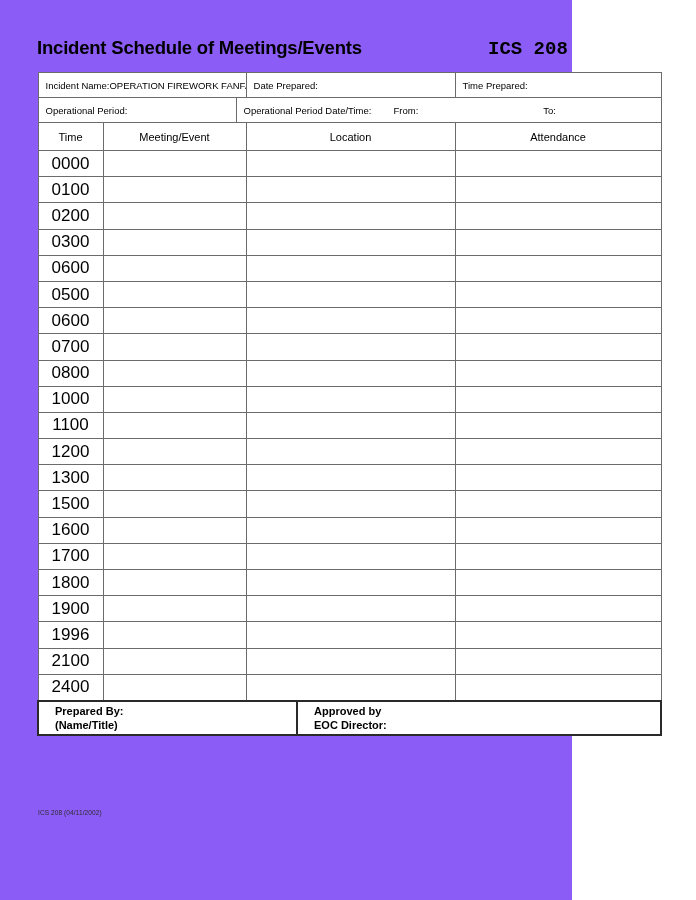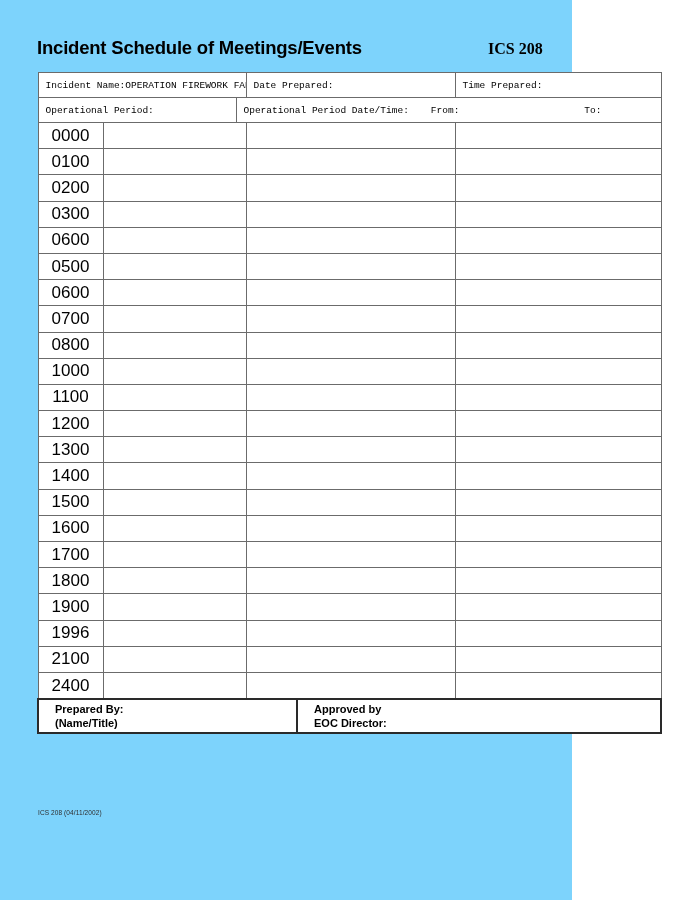--- a/index.html
+++ b/index.html
@@ -15,21 +15,21 @@
     position: relative;
     overflow: hidden;
   }
 
   .page {
     position: absolute;
     left: 0;
     top: 0;
     width: 572px;
     height: 900px;
-    background: #7dd3fc;
+    background: #8b5cf6;
   }
 
   
   .title-row {
     position: absolute;
     left: 37px;
     top: 36px;
     width: 623px;
     height: 28px;
   }
@@ -40,22 +40,22 @@
     font-size: 18.5px;
     font-weight: bold;
     letter-spacing: -0.2px;
     white-space: nowrap;
     line-height: 24px;
   }
   .form-number {
     position: absolute;
     left: 451px;
     top: 3px;
-    font-family: Liberation Serif, serif;
-    font-size: 16px;
+    font-family: Liberation Mono, monospace;
+    font-size: 19px;
     font-weight: bold;
     white-space: nowrap;
     line-height: 20px;
   }
 
   
   .form-table {
     position: absolute;
     left: 37px;
     top: 72px;
@@ -93,21 +93,20 @@
     font-size: 9.5px;
     font-weight: normal;
   }
   .inline-wrap {
     display: flex;
     align-items: center;
     height: 100%;
     padding: 0 7px;
     white-space: nowrap;
     overflow: hidden;
-    font-family: Liberation Mono, monospace;
   }
   .gap-incident { display: inline-block; width: 18px; }
   .gap-from { display: inline-block; width: 22px; }
   .gap-to { display: inline-block; width: 125px; }
 
   
   .colhead-row td {
     height: 27px;
     text-align: center;
   }
@@ -206,20 +205,34 @@
             <span class="gap-from"></span>
             <span class="lbl">From:</span>
             <span class="val"></span>
             <span class="gap-to"></span>
             <span class="lbl">To:</span>
             <span class="val"></span>
           </div>
         </td>
       </tr>
 
+      <tr class="colhead-row">
+        <td>
+          <span class="colhead">Time</span>
+        </td>
+        <td colspan="2">
+          <span class="colhead">Meeting/Event</span>
+        </td>
+        <td colspan="3">
+          <span class="colhead">Location</span>
+        </td>
+        <td>
+          <span class="colhead">Attendance</span>
+        </td>
+      </tr>
 
       </tbody>
       <tbody id="schedule-rows">
         <tr class="body-row">
           <td>
             <span class="cell-pad time-cell">0000</span>
           </td>
           <td colspan="2">
             <span class="cell-pad "></span>
           </td>
@@ -380,34 +393,20 @@
           <td colspan="3">
             <span class="cell-pad "></span>
           </td>
           <td>
             <span class="cell-pad "></span>
           </td>
         </tr>
         <tr class="body-row">
           <td>
             <span class="cell-pad time-cell">1300</span>
-          </td>
-          <td colspan="2">
-            <span class="cell-pad "></span>
-          </td>
-          <td colspan="3">
-            <span class="cell-pad "></span>
-          </td>
-          <td>
-            <span class="cell-pad "></span>
-          </td>
-        </tr>
-        <tr class="body-row">
-          <td>
-            <span class="cell-pad time-cell">1400</span>
           </td>
           <td colspan="2">
             <span class="cell-pad "></span>
           </td>
           <td colspan="3">
             <span class="cell-pad "></span>
           </td>
           <td>
             <span class="cell-pad "></span>
           </td>

